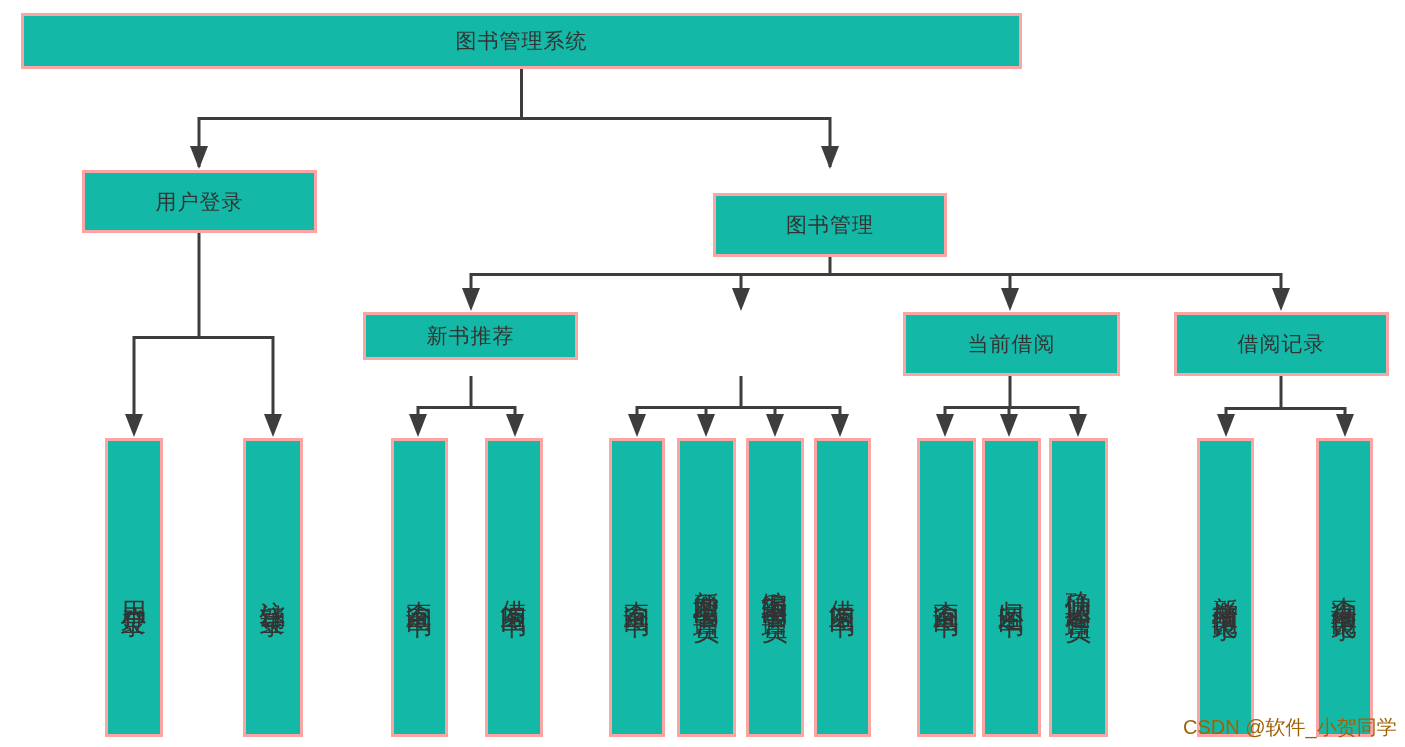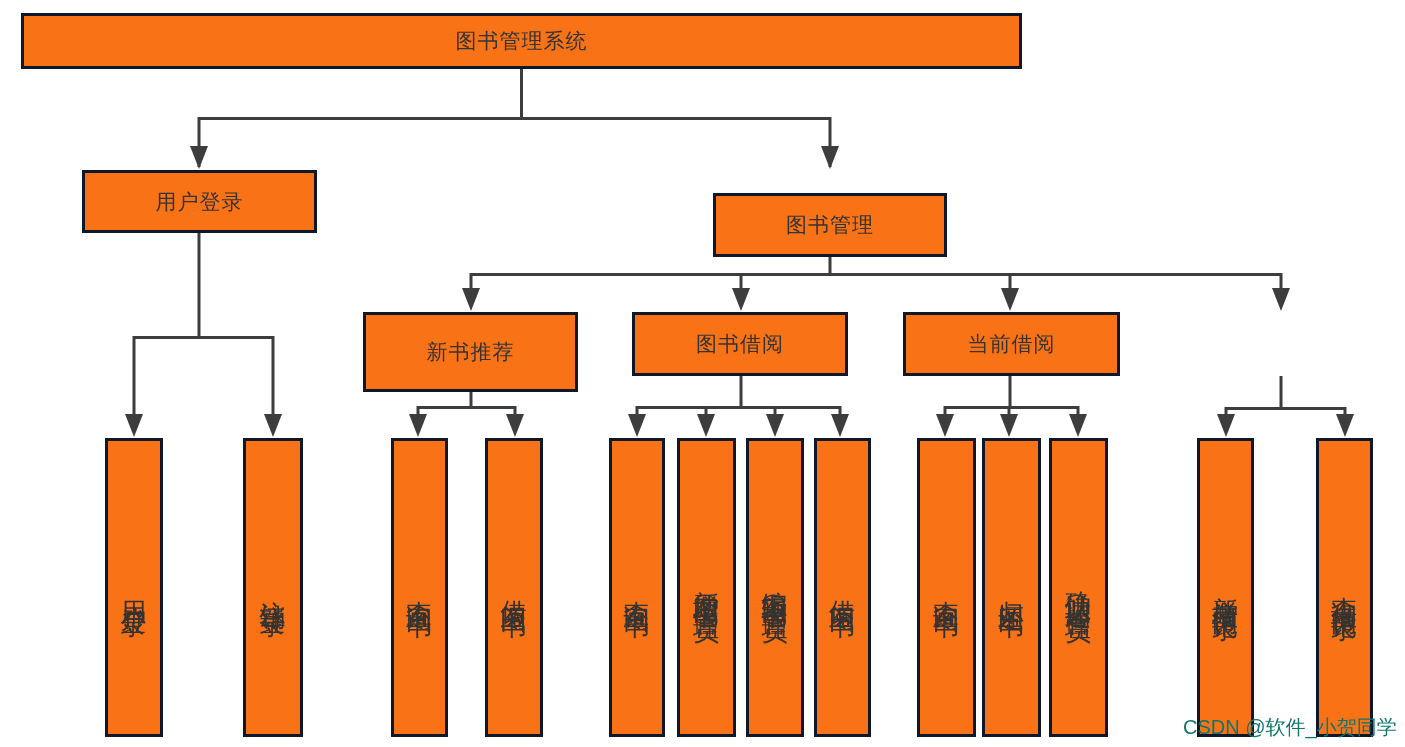--- a/index.html
+++ b/index.html
@@ -12,22 +12,22 @@
     overflow: hidden;
   }
   .connector-layer {
     position: absolute;
     left: 0; top: 0;
     width: 1405px; height: 747px;
   }
   .node {
     position: absolute;
     box-sizing: border-box;
-    border: 3px solid #0f172a;
-    background: #f97316;
+    border: 3px solid #fca5a5;
+    background: #14b8a6;
     display: flex;
     align-items: center;
     justify-content: center;
     color: #333333;
   }
   .hnode { font-size: 21px; letter-spacing: 1px; }
   .vnode { }
   .vlabel {
     writing-mode: vertical-rl;
     text-orientation: mixed;
@@ -35,21 +35,21 @@
     line-height: 1;
     letter-spacing: 4px;
     color: #333333;
     white-space: nowrap;
   }
   .watermark {
     position: absolute;
     left: 1183px;
     top: 714px;
     font-size: 20px;
-    color: #0f766e;
+    color: #a16207;
     white-space: nowrap;
   }
 </style>
 </head>
 <body>
 
 <div class="canvas">
 
   <svg class="connector-layer" viewBox="0 0 1405 747" xmlns="http://www.w3.org/2000/svg">
     <g stroke="#3d3d3d" stroke-width="3" fill="none">
@@ -101,23 +101,23 @@
       <polygon points="1217,414 1235,414 1226,437"></polygon>
       <polygon points="1336,414 1354,414 1345,437"></polygon>
     </g>
   </svg>
 
   <div class="node hnode" style="left:21px; top:13px; width:1001px; height:56px;">图书管理系统</div>
 
   <div class="node hnode" style="left:82px; top:170px; width:235px; height:63px;">用户登录</div>
   <div class="node hnode" style="left:713px; top:169px; width:234px; height:64px;margin-top:24px;">图书管理</div>
 
-  <div class="node hnode" style="left:363px; top:312px; width:215px; height:80px;">新书推荐</div>
-  <div class="node hnode" style="left:632px; top:312px; width:216px; height:64px;">图书借阅</div>
+  <div class="node hnode" style="left:363px; top:312px; width:215px; height:48px;">新书推荐</div>
   <div class="node hnode" style="left:903px; top:312px; width:217px; height:64px;">当前借阅</div>
+  <div class="node hnode" style="left:1174px; top:312px; width:215px; height:64px;">借阅记录</div>
 
   <div class="node vnode" style="left:105px; top:438px; width:58px; height:299px;">
     <span class="vlabel">用户登录</span>
   </div>
   <div class="node vnode" style="left:243px; top:438px; width:60px; height:299px;">
     <span class="vlabel">注销登录</span>
   </div>
 
   <div class="node vnode" style="left:391px; top:438px; width:57px; height:299px;">
     <span class="vlabel">查询图书</span>

